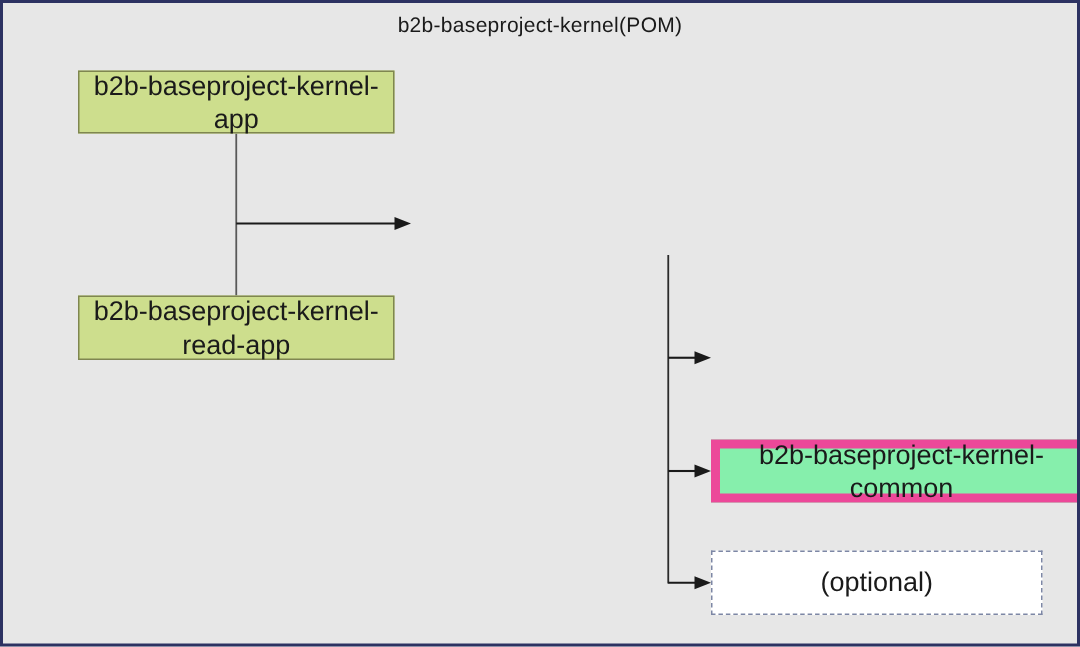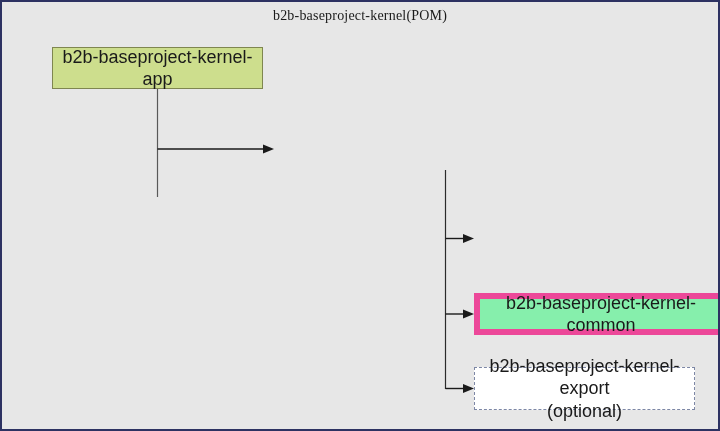--- a/index.html
+++ b/index.html
@@ -18,21 +18,20 @@
   }
   .diagram-title {
     position: absolute;
     top: 6px;
     left: 0;
     width: 100%;
     text-align: center;
     font-size: 14px;
     color: #1a1a1a;
     letter-spacing: 0.2px;
-    font-family: Liberation Serif, serif;
   }
   .node {
     position: absolute;
     display: flex;
     flex-direction: column;
     justify-content: center;
     text-align: center;
     font-size: 18px;
     color: #1a1a1a;
     line-height: 1.25;
@@ -98,25 +97,27 @@
     <polygon points="472,312 461,307.6 461,316.4" fill="#1a1a1a"></polygon>
 
     <line x1="443.5" y1="386.5" x2="462" y2="386.5" stroke="#1a1a1a" stroke-width="1.4"></line>
     <polygon points="472,386.5 461,382.1 461,390.9" fill="#1a1a1a"></polygon>
   </svg>
 
   <div class="node node-app">
     <span>b2b-baseproject-kernel-app</span>
   </div>
 
+  <div class="node node-read-app">
+    <span>b2b-baseproject-kernel-read-app</span>
+  </div>
 
 
 
   <div class="node node-common">
     <span>b2b-baseproject-kernel-common</span>
   </div>
 
   <div class="node node-export">
-    <span>b2b-baseproject-kernel-export</span>
     <span>(optional)</span>
   </div>
 
 </div>
 
 </body></html>

